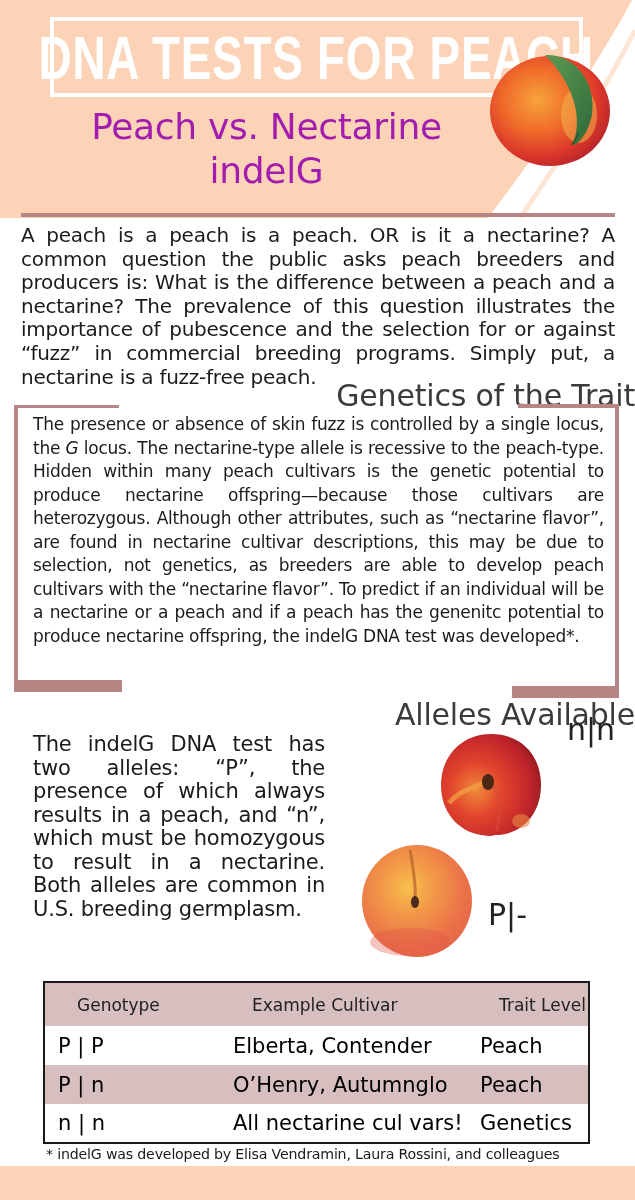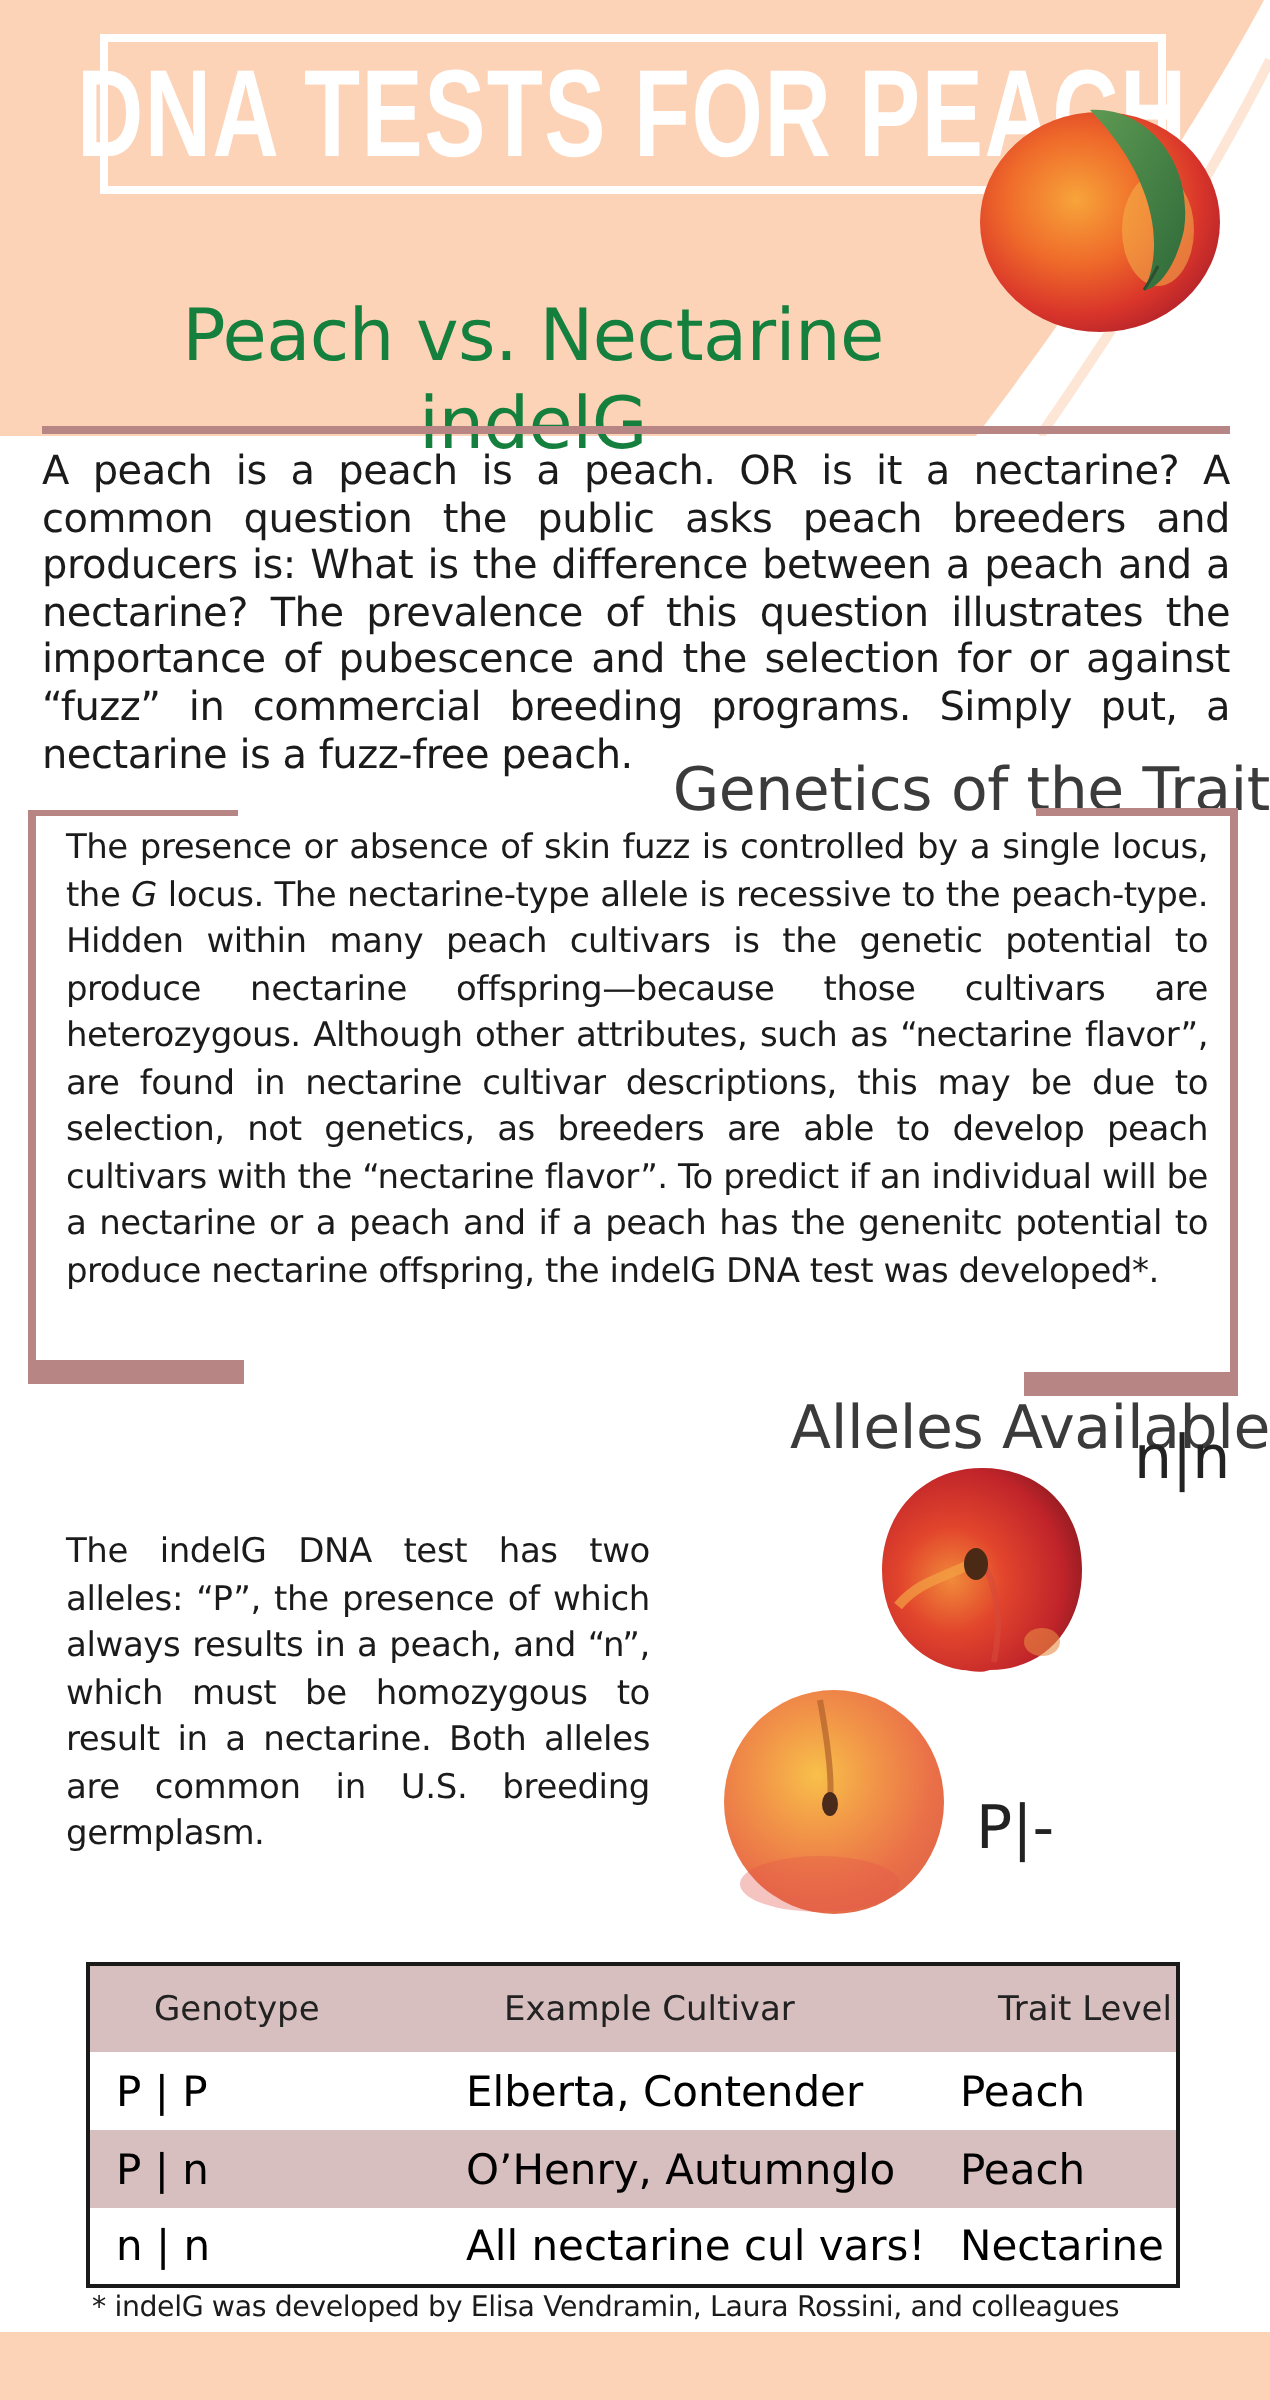--- a/index.html
+++ b/index.html
@@ -17,22 +17,22 @@
   .title-text {
     position: absolute; left: 50px; top: 17px; width: 533px; height: 80px;
     display: flex; align-items: center; justify-content: center;
     color: #ffffff; font-family: "Liberation Sans", sans-serif; font-weight: bold;
     font-size: 62px; letter-spacing: 1px; white-space: nowrap;
   }
   .title-text span { display: inline-block; transform: scaleX(0.74); transform-origin: center; }
 
   .subtitle {
     position: absolute; left: 0; width: 533px; text-align: center;
-    font-family: "DejaVu Sans", sans-serif; font-weight: normal; color: #15803d;
-    font-size: 36px; letter-spacing: -0.3px; margin-top: 42px;
+    font-family: "DejaVu Sans", sans-serif; font-weight: normal; color: #a21caf;
+    font-size: 36px; letter-spacing: -0.3px;
   }
   .subtitle.l1 { top: 106px; }
   .subtitle.l2 { top: 150px; }
 
   .hero-peach { position: absolute; left: 487px; top: 45px; width: 130px; height: 122px; }
 
   .divider-top { position: absolute; left: 21px; top: 213px; width: 594px; height: 4px; background: #b88585; }
 
   
   .intro {
@@ -50,22 +50,22 @@
   .frame-line { position: absolute; background: #b88585; }
   .genetics-text {
     position: absolute; left: 33px; top: 413px; width: 571px;
     font-size: 17px; line-height: 23.5px; text-align: justify; color: #1b1b1b;
     letter-spacing: -0.25px;
   }
 
   
   .alleles-title { top: 697px; }
   .alleles-text {
-    position: absolute; left: 33px; top: 765px; width: 292px;
-    font-size: 17px; line-height: 23.5px; text-align: justify; color: #1b1b1b;
+    position: absolute; left: 33px; top: 733px; width: 292px;
+    font-size: 21px; line-height: 23.5px; text-align: justify; color: #1b1b1b;
     letter-spacing: -0.2px;
   }
   .fruit { position: absolute; }
   .genotype-label { position: absolute; font-size: 30px; color: #222; font-family: "DejaVu Sans", sans-serif; }
 
   
   .cultivar-table {
     position: absolute; left: 43px; top: 981px; width: 547px; height: 162px;
     border: 2px solid #1a1a1a; border-collapse: collapse;
     font-family: "DejaVu Sans", sans-serif;
@@ -195,19 +195,19 @@
       <td>Peach</td>
     </tr>
     <tr class="alt">
       <td>P | n</td>
       <td>O’Henry, Autumnglo</td>
       <td>Peach</td>
     </tr>
     <tr>
       <td>n | n</td>
       <td>All nectarine cul vars!</td>
-      <td>Nectarine</td>
+      <td>Genetics</td>
     </tr>
   </tbody>
 </table>
 
 <div class="footnote">* indelG was developed by Elisa Vendramin, Laura Rossini, and colleagues</div>
 <div class="bottom-band"></div>
 
 </body></html>

